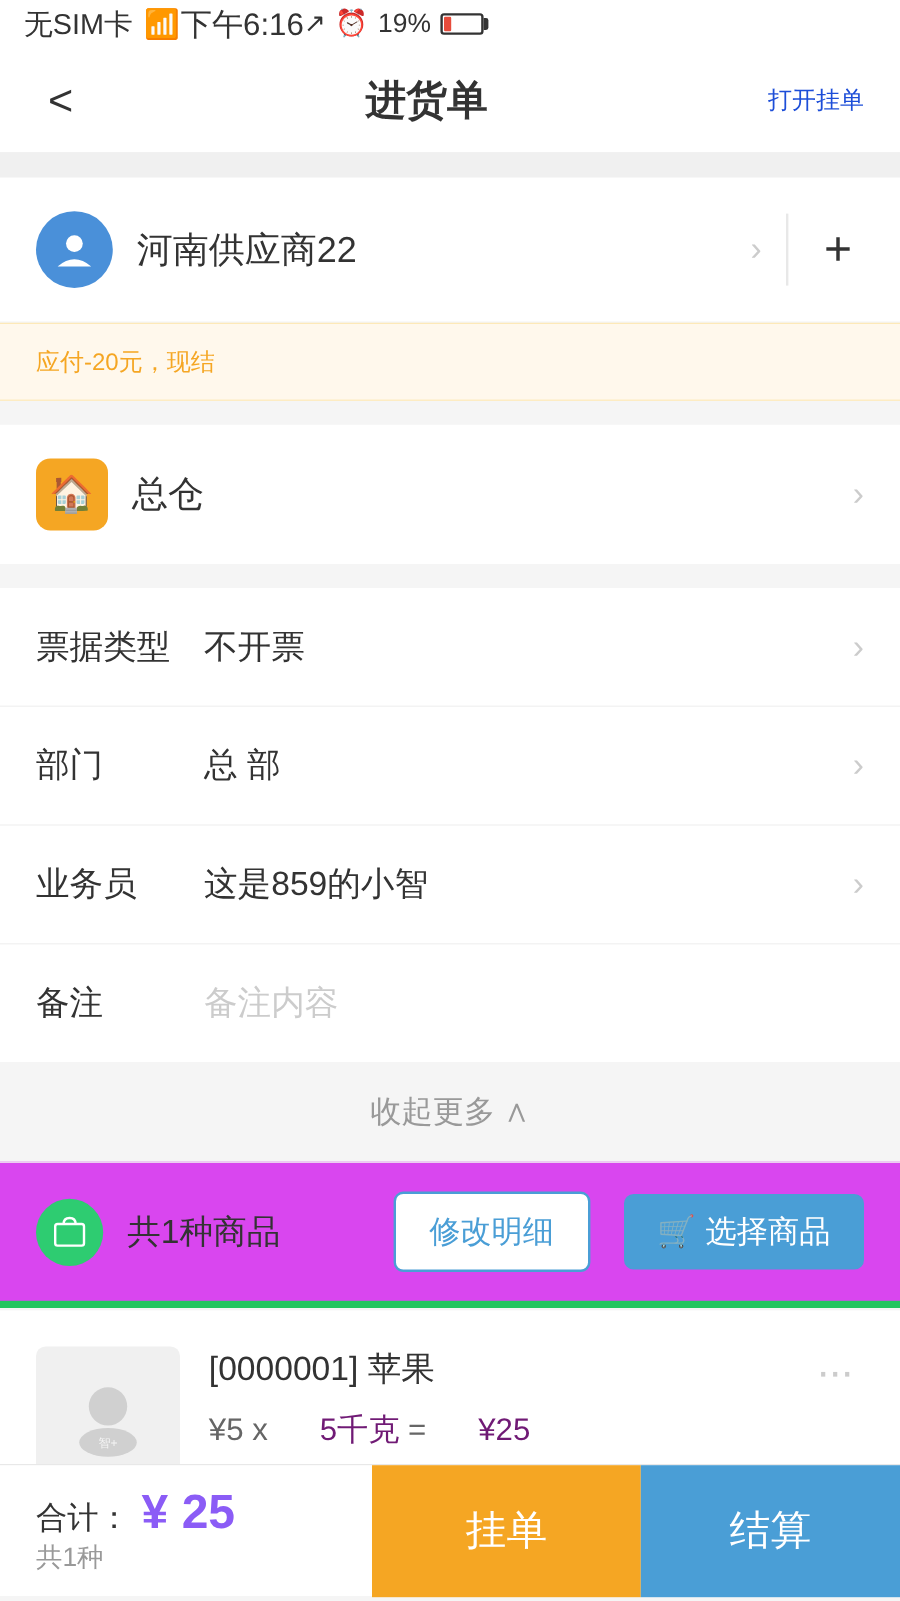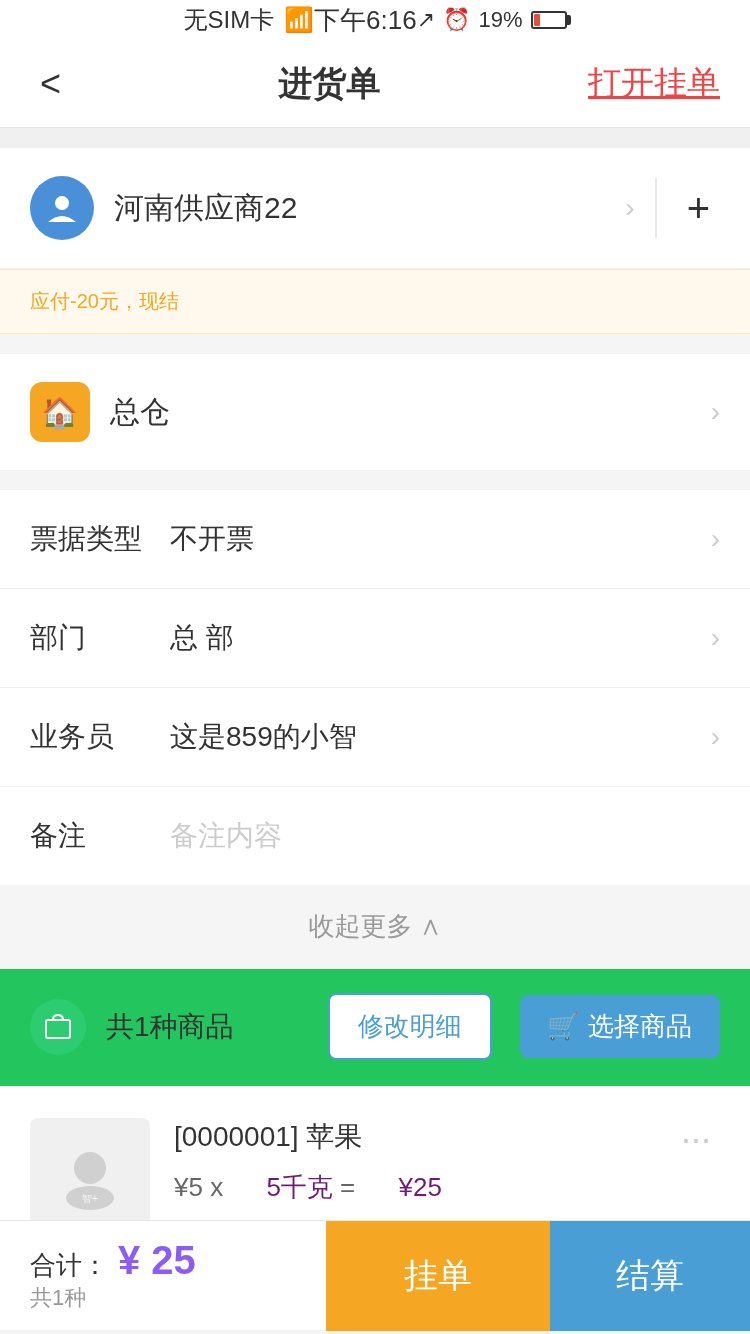--- a/index.html
+++ b/index.html
@@ -12,21 +12,21 @@
       font-size: 28px;
       color: #333;
     }
 
     
     .status-bar {
       background: #fff;
       height: 40px;
       display: flex;
       align-items: center;
-      justify-content: center;
+      justify-content: flex-start;
       padding: 0 20px;
       font-size: 24px;
       color: #333;
     }
     .status-left { display: flex; align-items: center; gap: 10px; }
     .status-center { font-size: 26px; font-weight: 500; }
     .status-right { display: flex; align-items: center; gap: 8px; font-size: 22px; }
     .battery {
       width: 36px; height: 18px; border: 2px solid #333; border-radius: 3px;
       position: relative; display: inline-block;
@@ -55,24 +55,23 @@
       color: #333;
       cursor: pointer;
       padding: 10px;
     }
     .nav-title {
       font-size: 34px;
       font-weight: 600;
       color: #333;
     }
     .nav-action {
-      font-size: 33px;
-      color: #ef4444;
-      cursor: pointer;
-      text-decoration: underline;
+      font-size: 20px;
+      color: #1d4ed8;
+      cursor: pointer;
     }
 
     
     .section-gap { height: 20px; background: #f0f0f0; }
 
     
     .supplier-section {
       background: #fff;
       padding: 0;
     }
@@ -181,27 +180,27 @@
     .collapse-bar {
       background: #f5f5f5;
       text-align: center;
       padding: 24px 0;
       font-size: 26px;
       color: #999;
     }
 
     
     .products-header {
-      background: #22c55e;
+      background: #d946ef;
       margin-top: 0;
       padding: 24px 30px;
       display: flex;
       align-items: center;
       border-top: 1px solid #f0f0f0;
-      border-bottom: 2px solid #22c55e;
+      border-bottom: 6px solid #22c55e;
     }
     .products-icon {
       width: 56px; height: 56px;
       background: #2ecc71;
       border-radius: 50%;
       display: flex; align-items: center; justify-content: center;
       margin-right: 20px;
       flex-shrink: 0;
       font-size: 26px;
       color: #fff;
@@ -309,21 +308,21 @@
       background: #f5a623;
       color: #fff;
       font-size: 34px;
       border: none;
       cursor: pointer;
       display: flex;
       align-items: center;
       justify-content: center;
     }
     .btn-checkout {
-      width: 200px;
+      width: 216px;
       height: 110px;
       background: #4a9ed6;
       color: #fff;
       font-size: 34px;
       border: none;
       cursor: pointer;
       display: flex;
       align-items: center;
       justify-content: center;
     }

